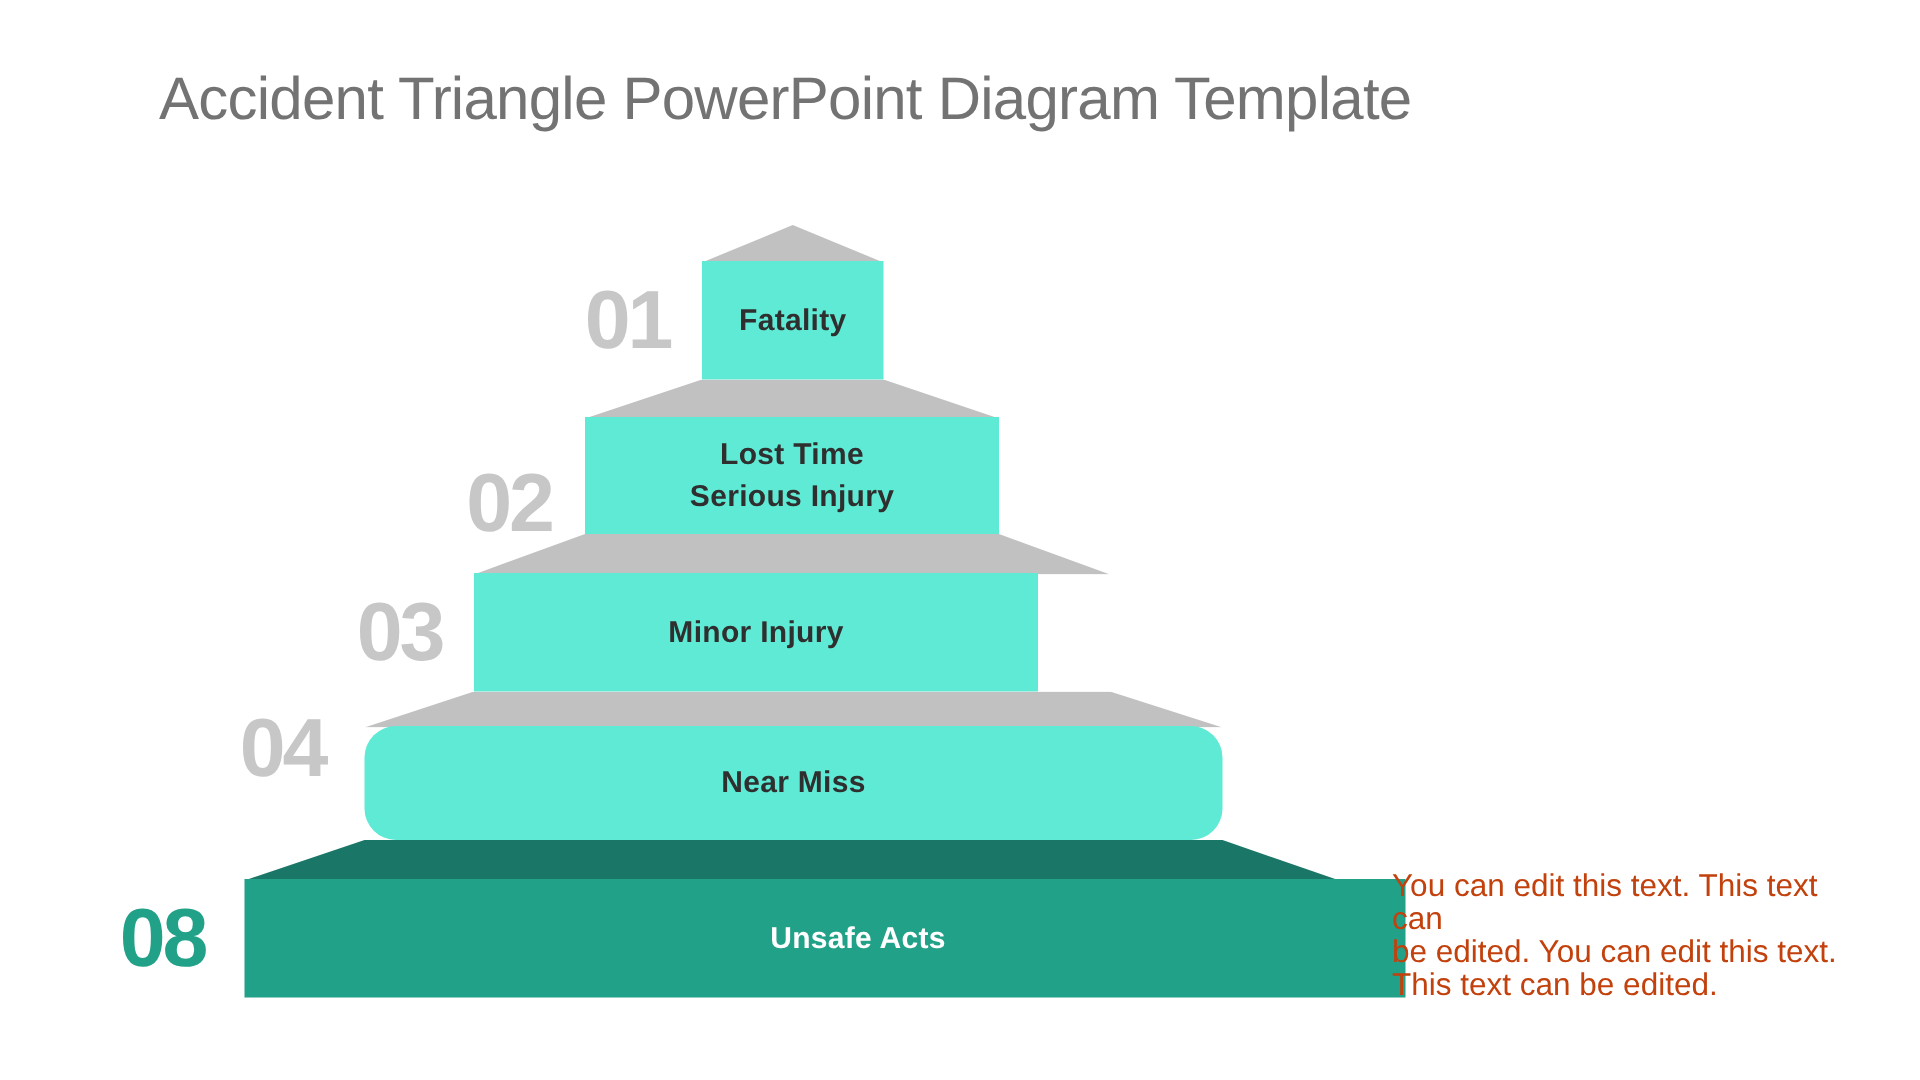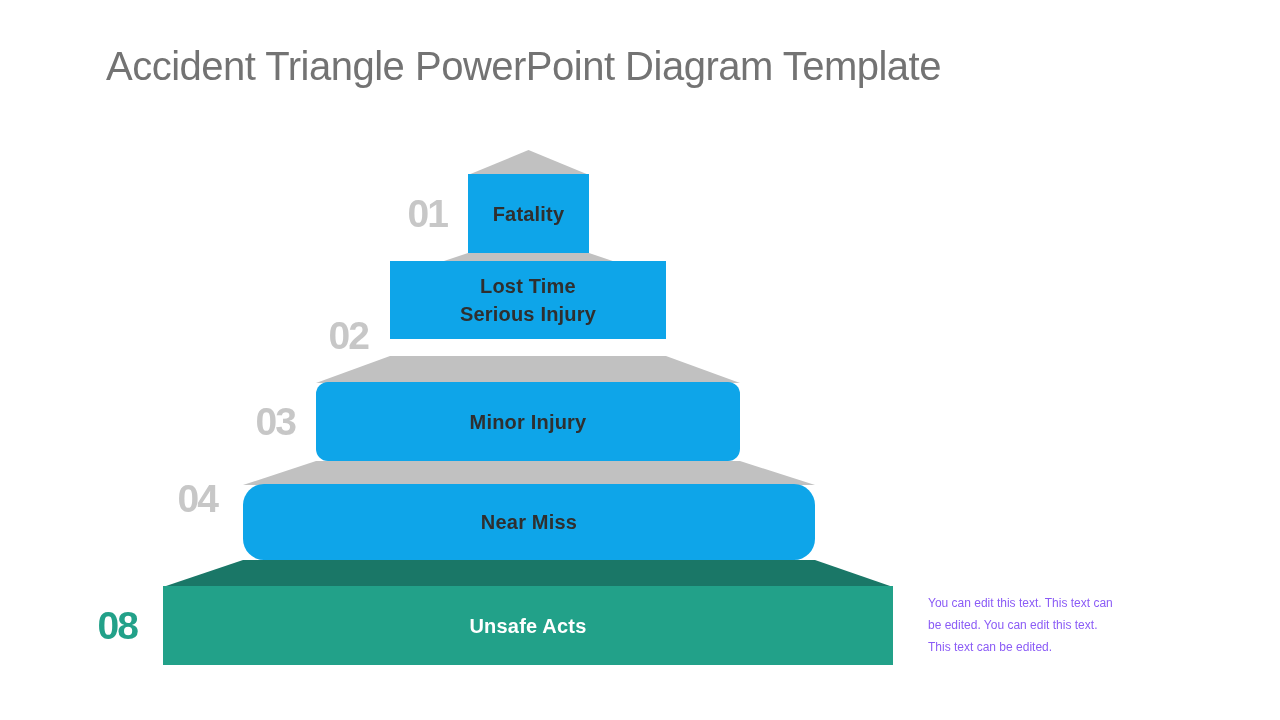--- a/index.html
+++ b/index.html
@@ -21,85 +21,85 @@
     color: #737373;
     white-space: nowrap;
     margin-left: 44px;
   }
   .face {
     position: absolute;
     display: flex;
     align-items: center;
     justify-content: center;
   }
-  .front { background: #0ea5e9; }
+  .front { background: #5eead4; }
   .top   { background: #c1c1c1; }
   .front.accent { background: #22a189; }
   .top.accent   { background: #1a7767; }
 
   .step-label {
     font-weight: 700;
     font-size: 20px;
     color: #2f2f2f;
     text-align: center;
     white-space: pre-line;
     line-height: 1.4;
     letter-spacing: 0.2px;
   }
   .step-label.light { color: #ffffff; }
 
   .step-number {
     position: absolute;
     font-weight: 700;
-    font-size: 39px;
+    font-size: 55px;
     line-height: 55px;
     letter-spacing: -2px;
     color: #c7c7c7;
     text-align: right;
   }
   .step-number.accent { color: #22a189; }
 
   
   .l1-top   { left: 468px; top: 150px; width: 121px; height: 25px;
               clip-path: polygon(50% 0, 100% 100%, 0 100%); }
   .l1-front { left: 468px; top: 174px; width: 121px; height: 79px; }
   .n1 { right: 833px; top: 186px; }
 
   
   .l2-top   { left: 390px; top: 253px; width: 276px; height: 26px;
               clip-path: polygon(78px 0, 199px 0, 100% 100%, 0 100%); }
-  .l2-front { left: 390px; top: 261px; width: 276px; height: 78px; }
+  .l2-front { left: 390px; top: 278px; width: 276px; height: 78px; }
   .n2 { right: 912px; top: 290px; margin-top: 18px; }
 
   
   .l3-top   { left: 316px; top: 356px; width: 424px; height: 27px;
               clip-path: polygon(74px 0, 350px 0, 100% 100%, 0 100%); }
-  .l3-front { left: 316px; top: 382px; width: 424px; height: 79px; border-radius: 12px; }
+  .l3-front { left: 316px; top: 382px; width: 376px; height: 79px; }
   .n3 { right: 985px; top: 394px; margin-left: 32px; }
 
   
   .l4-top   { left: 243px; top: 461px; width: 572px; height: 24px;
               clip-path: polygon(73px 0, 497px 0, 100% 100%, 0 100%); }
   .l4-front { left: 243px; top: 484px; width: 572px; height: 76px; border-radius: 21px; }
   .n4 { right: 1063px; top: 471px; }
 
   
   .l5-top   { left: 163px; top: 560px; width: 730px; height: 27px;
               clip-path: polygon(80px 0, 652px 0, 100% 100%, 0 100%); }
-  .l5-front { left: 163px; top: 586px; width: 730px; height: 79px; }
+  .l5-front { left: 163px; top: 586px; width: 730px; height: 79px; padding-left: 44px; }
   .n5 { right: 1143px; top: 598px; }
 
   .side-note {
     position: absolute;
     left: 928px;
-    top: 592px;
+    top: 580px;
     width: 300px;
-    font-size: 12px;
+    font-size: 21px;
     line-height: 22px;
-    color: #8b5cf6;
+    color: #c2410c;
     white-space: pre-line;
   }
 </style>
 </head>
 <body>
 
 <div class="slide">
 
   <div class="slide-title">Accident Triangle PowerPoint Diagram Template</div>
 

